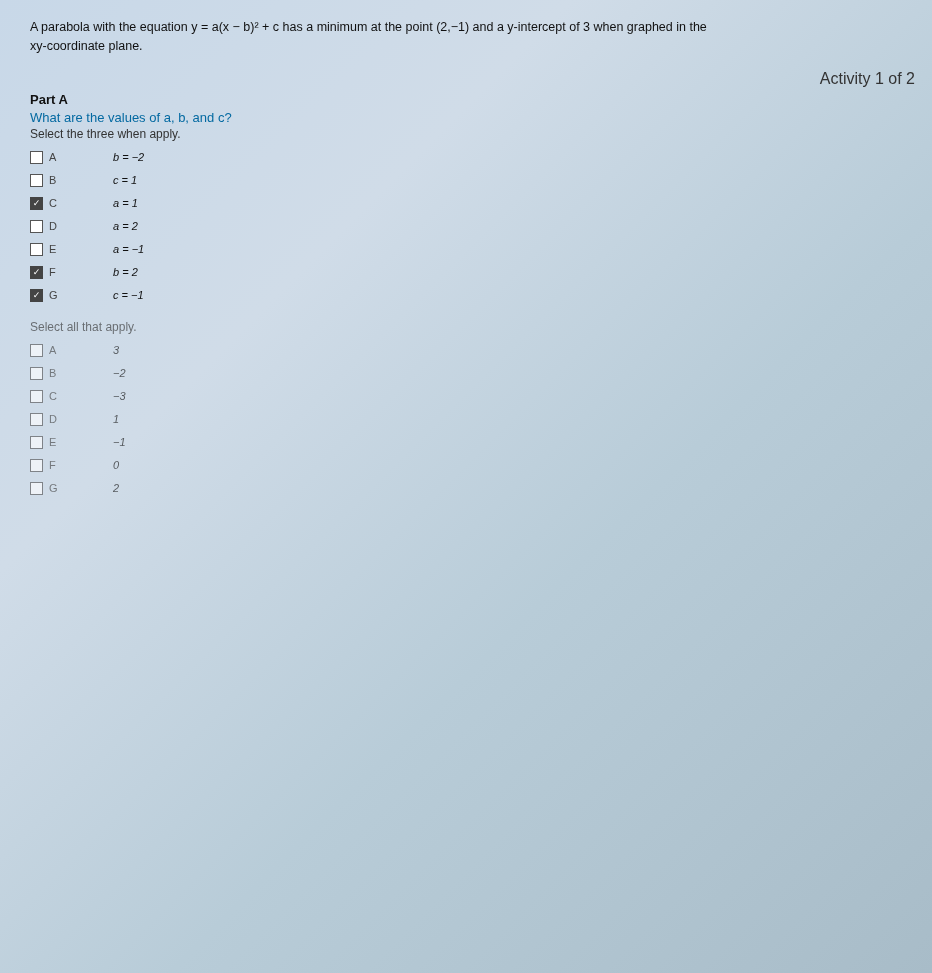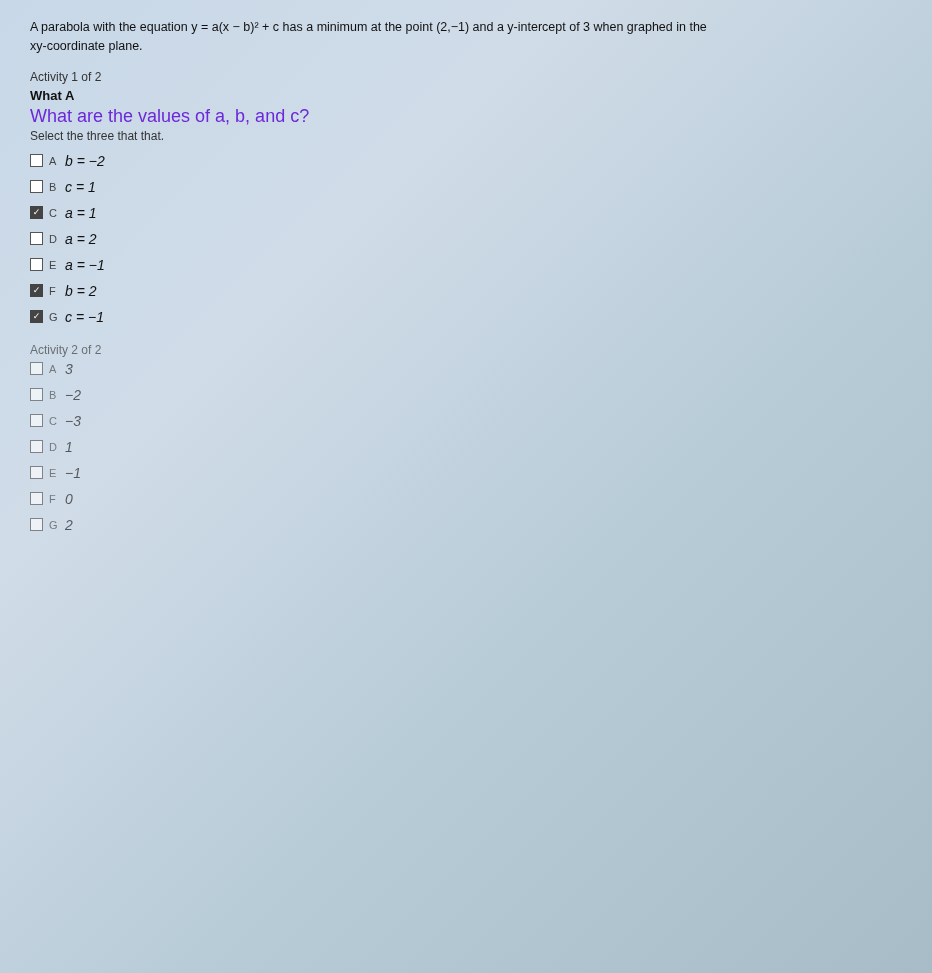--- a/index.html
+++ b/index.html
@@ -25,35 +25,36 @@
 
     .intro-text {
       font-size: 12.5px;
       color: #111;
       line-height: 1.5;
       margin-bottom: 14px;
       max-width: 680px;
     }
 
     .activity-label {
-      font-size: 12px;
+      font-size: 16px;
       color: #333;
       margin-bottom: 4px;
+      text-align: right;
     }
 
     .part-label {
       font-size: 13px;
       font-weight: bold;
       color: #111;
       margin-bottom: 3px;
     }
 
     .question-text {
-      font-size: 18px;
-      color: #6d28d9;
+      font-size: 13px;
+      color: #0369a1;
       margin-bottom: 2px;
     }
 
     .instruction-text {
       font-size: 12px;
       color: #333;
       margin-bottom: 10px;
     }
 
     .options-list {
@@ -92,41 +93,42 @@
       line-height: 1;
     }
 
     .option-letter {
       font-size: 11px;
       color: #444;
       min-width: 10px;
     }
 
     .option-math {
-      font-size: 14px;
+      font-size: 11px;
       color: #111;
       font-style: italic;
+      margin-left: 48px;
     }
 
     
     .faded {
       opacity: 0.65;
     }
   </style>
 </head>
 <body>
 
 <div class="page-container">
 
   <p class="intro-text">A parabola with the equation y = a(x − b)² + c has a minimum at the point (2,−1) and a y-intercept of 3 when graphed in the xy-coordinate plane.</p>
 
   <p class="activity-label">Activity 1 of 2</p>
-  <p class="part-label">What A</p>
+  <p class="part-label">Part A</p>
   <p class="question-text">What are the values of a, b, and c?</p>
-  <p class="instruction-text">Select the three that that.</p>
+  <p class="instruction-text">Select the three when apply.</p>
 
   <ul class="options-list">
 
     <li class="option-item">
       <span class="checkbox"></span>
       <span class="option-letter">A</span>
       <span class="option-math"><i>b</i> = −2</span>
     </li>
 
     <li class="option-item">
@@ -161,21 +163,21 @@
 
     <li class="option-item">
       <span class="checkbox checked"></span>
       <span class="option-letter">G</span>
       <span class="option-math"><i>c</i> = −1</span>
     </li>
 
   </ul>
 
   <div class="faded">
-    <p class="activity-label">Activity 2 of 2</p>
+    <p class="instruction-text">Select all that apply.</p>
 
     <ul class="options-list">
 
       <li class="option-item">
         <span class="checkbox"></span>
         <span class="option-letter">A</span>
         <span class="option-math">3</span>
       </li>
 
       <li class="option-item">

